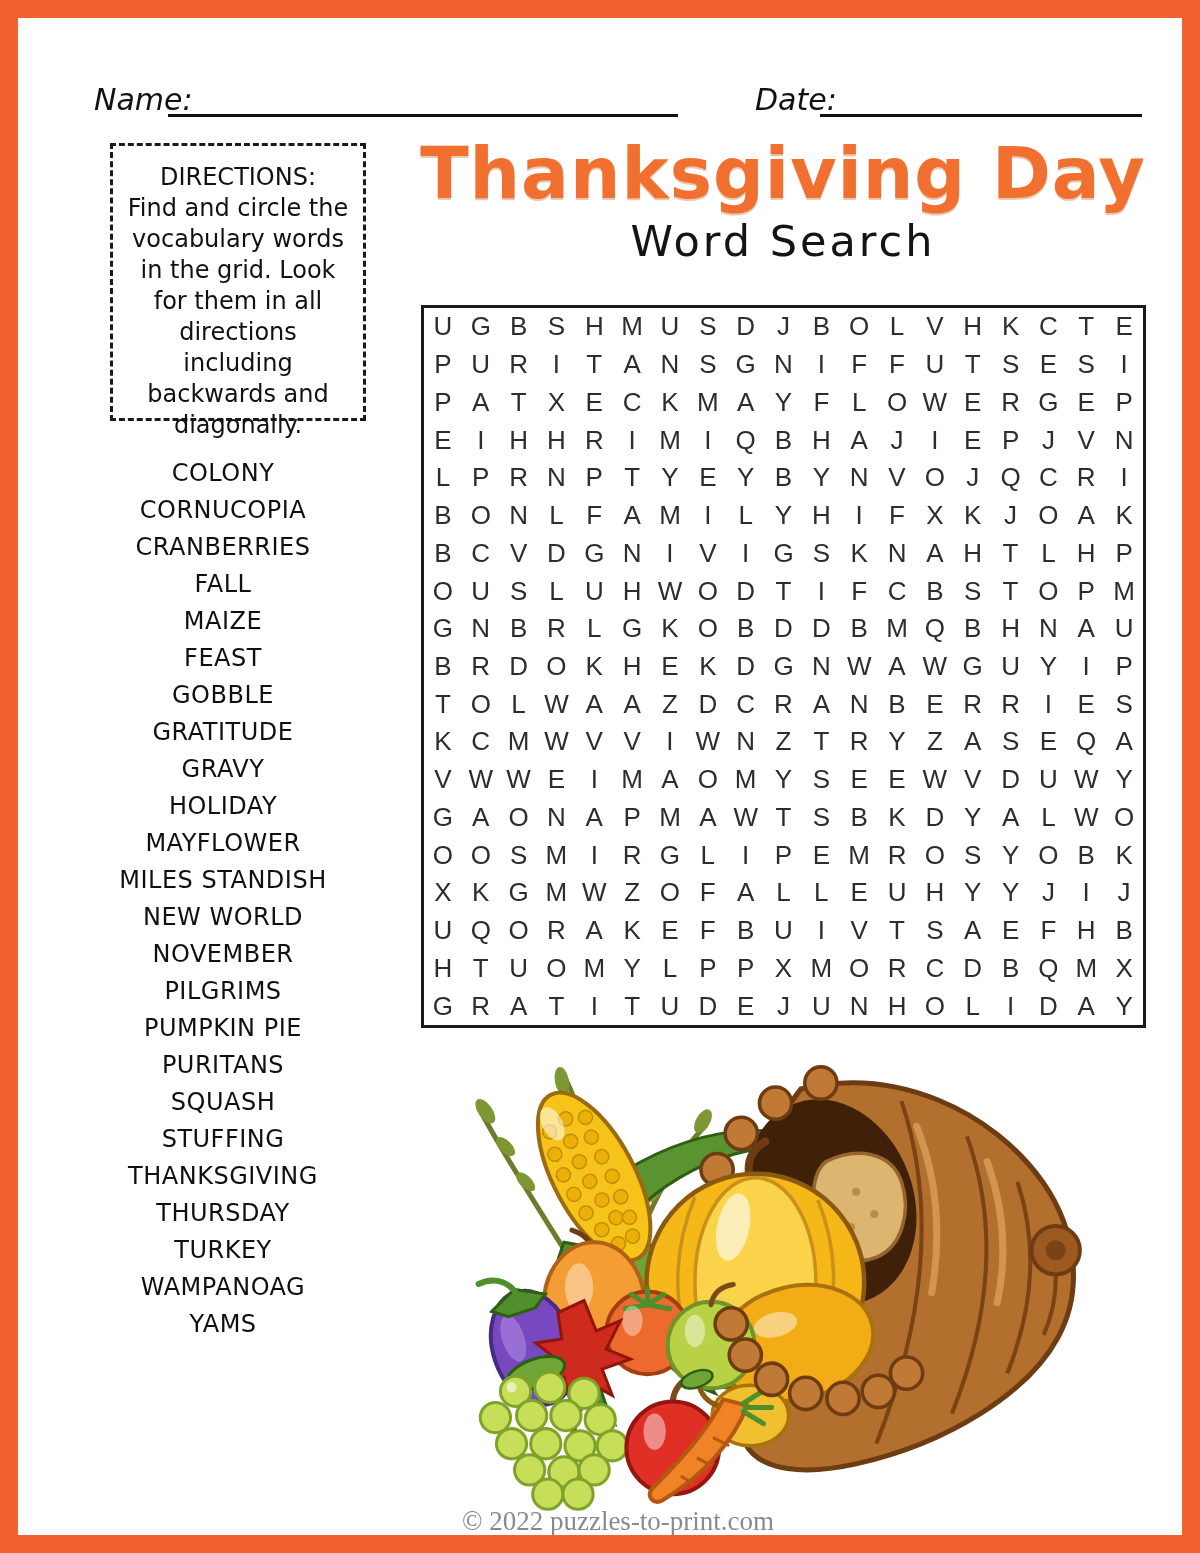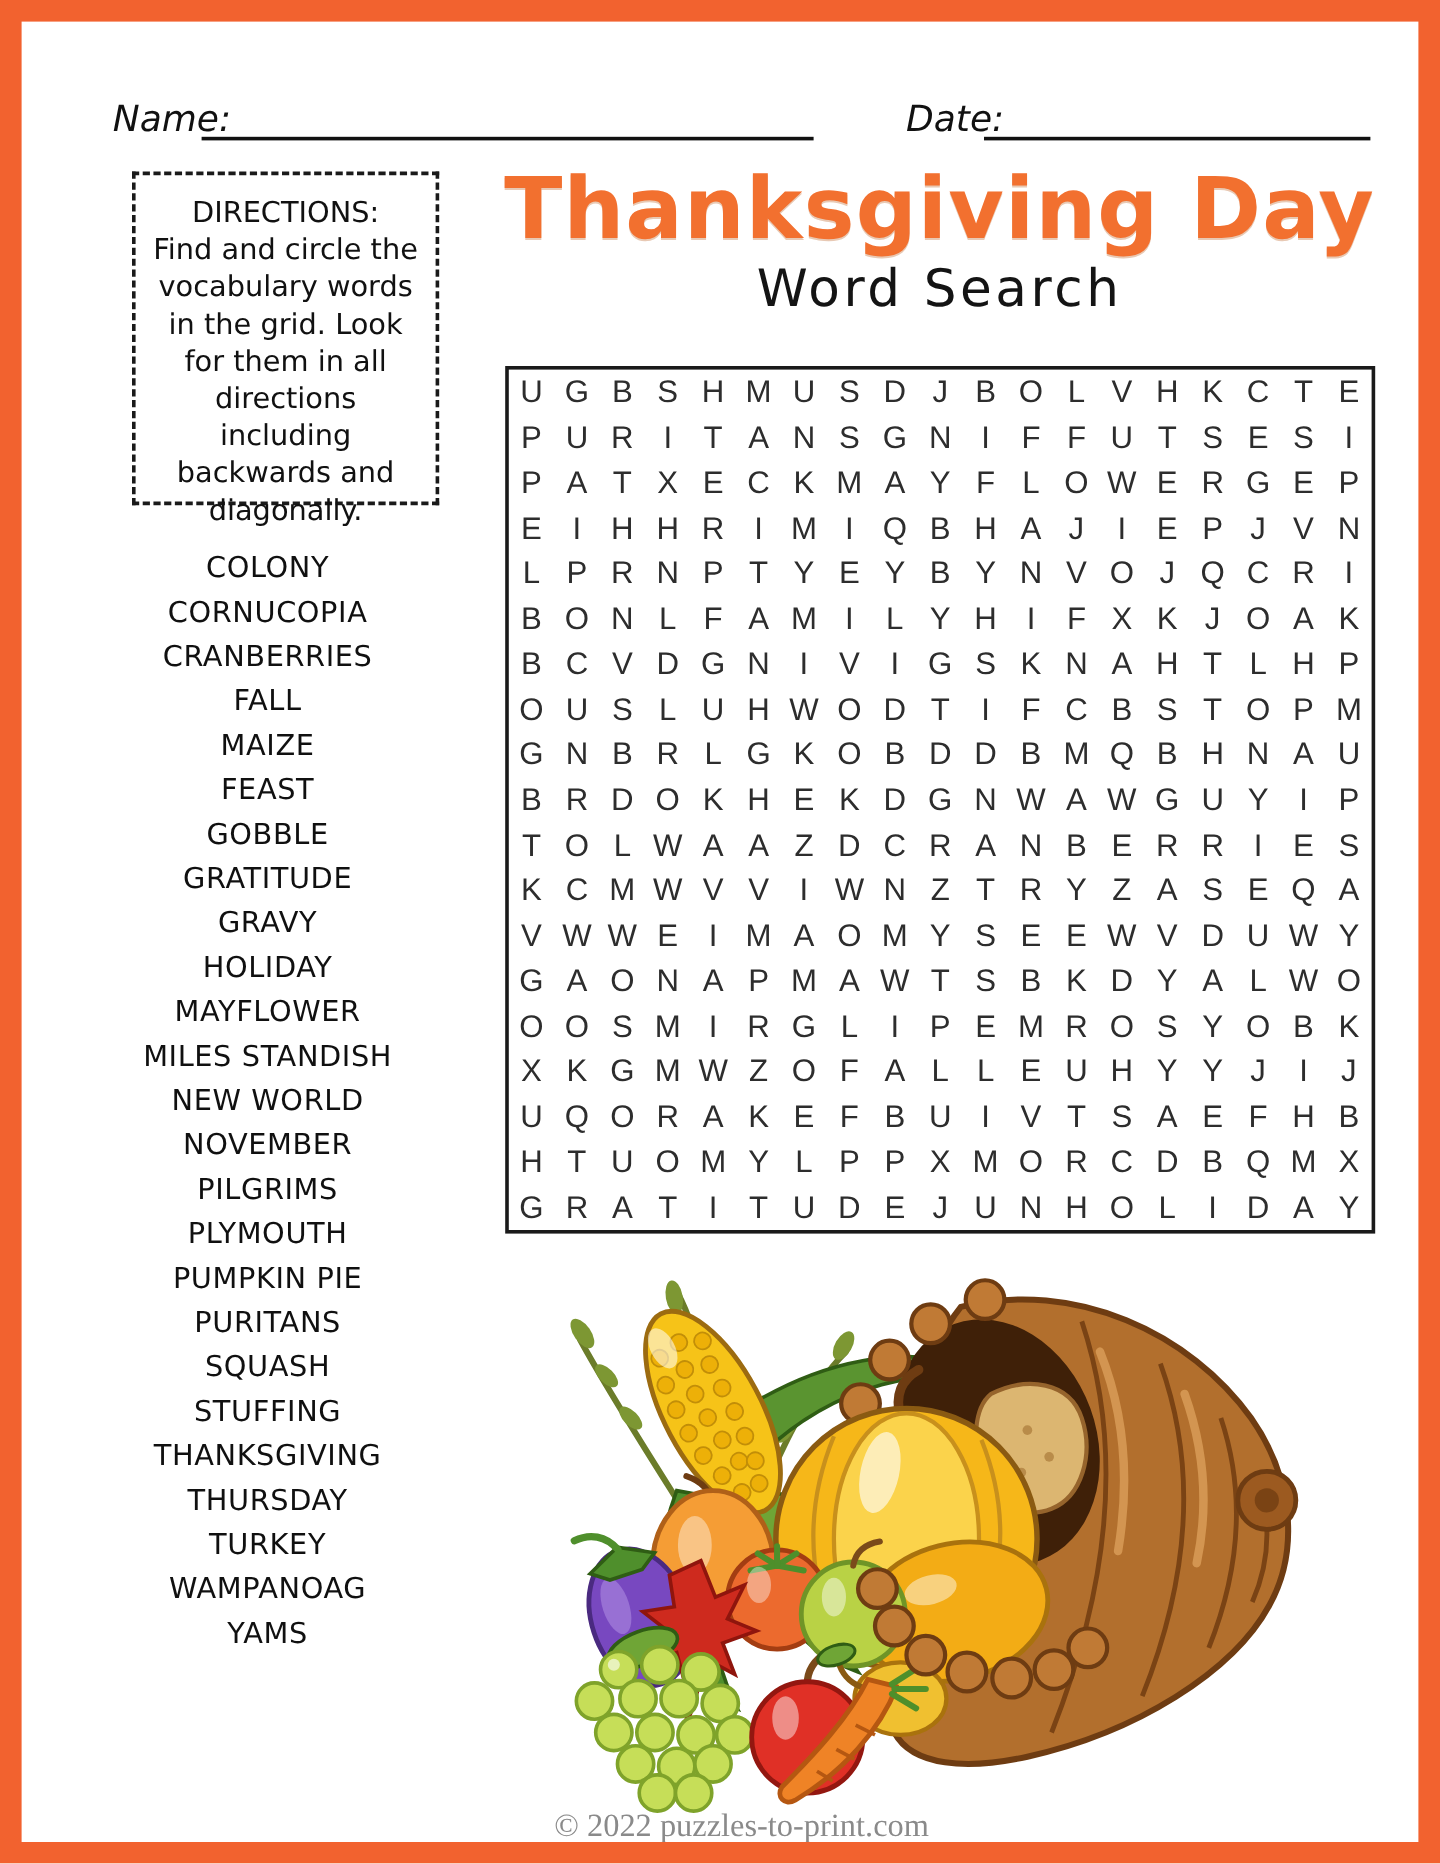--- a/index.html
+++ b/index.html
@@ -114,21 +114,20 @@
       <div>FEAST</div>
       <div>GOBBLE</div>
       <div>GRATITUDE</div>
       <div>GRAVY</div>
       <div>HOLIDAY</div>
       <div>MAYFLOWER</div>
       <div>MILES STANDISH</div>
       <div>NEW WORLD</div>
       <div>NOVEMBER</div>
       <div>PILGRIMS</div>
-      <div>PLYMOUTH</div>
       <div>PUMPKIN PIE</div>
       <div>PURITANS</div>
       <div>SQUASH</div>
       <div>STUFFING</div>
       <div>THANKSGIVING</div>
       <div>THURSDAY</div>
       <div>TURKEY</div>
       <div>WAMPANOAG</div>
       <div>YAMS</div>
     </div>

